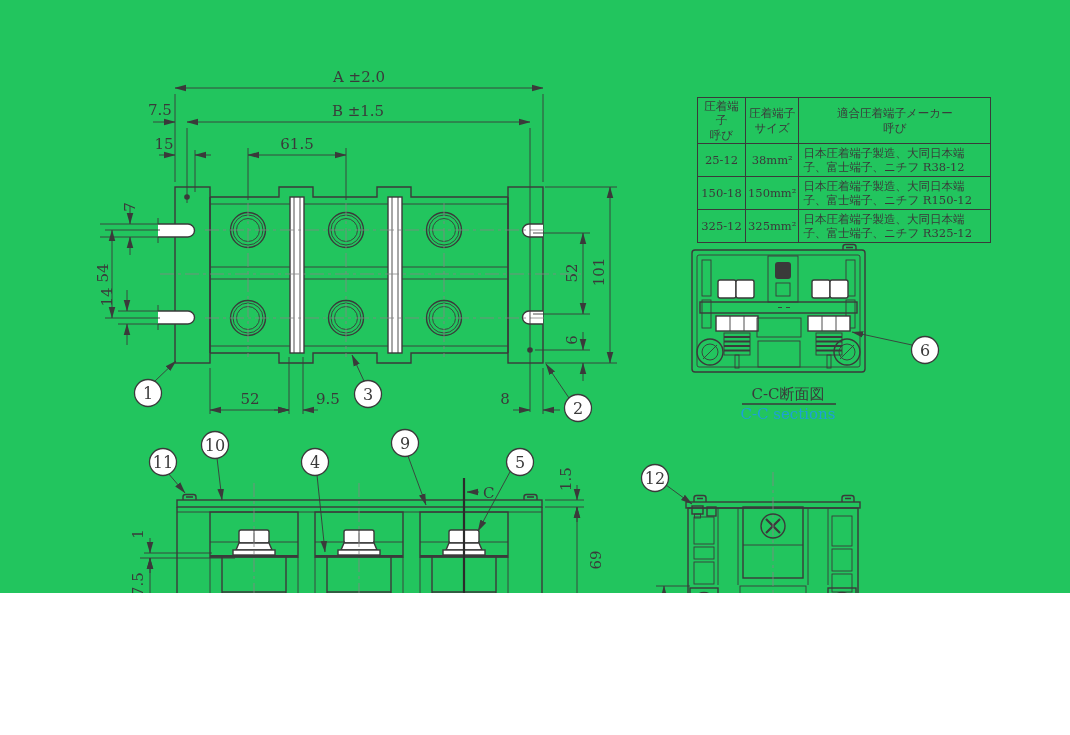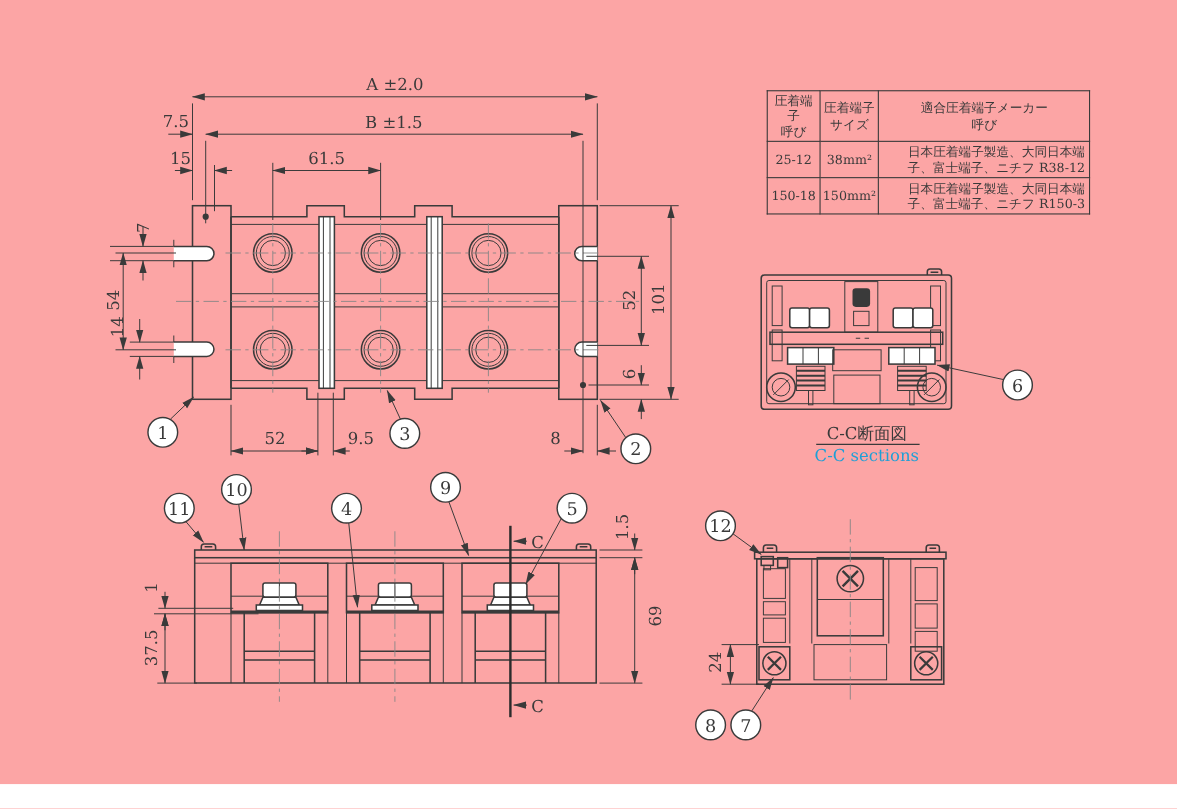--- a/index.html
+++ b/index.html
@@ -1,34 +1,34 @@
 <!DOCTYPE html>
 <html><head>
 <meta charset="utf-8">
 <style>
   html,body{margin:0;padding:0;background:#fff;}
-  .page{position:relative;width:1070px;height:713px;background:#fca5a5;overflow:hidden;
+  .page{position:relative;width:1070px;height:593px;background:#22c55e;overflow:hidden;
         font-family:"DejaVu Serif","Liberation Serif",serif;}
   .page svg{position:absolute;left:0;top:0;}
   svg text{font-family:"DejaVu Serif","Liberation Serif",serif;font-size:15px;fill:#3a3a3a;}
   .ol{fill:none;stroke:#3a3a3a;stroke-width:1.4;}
   .ol2{fill:#ffffff;stroke:#3a3a3a;stroke-width:1.4;}
   .tl{fill:none;stroke:#3a3a3a;stroke-width:0.9;}
   .th2{fill:none;stroke:#3a3a3a;stroke-width:1.8;}
   .cl{fill:none;stroke:#858585;stroke-width:0.8;stroke-dasharray:14 4 3 4;}
   .dim{fill:none;stroke:#3a3a3a;stroke-width:0.9;}
   .dk{fill:#3a3a3a;stroke:none;}
   .callout circle{fill:#fff;stroke:#3a3a3a;stroke-width:1.3;}
   .callout text{text-anchor:middle;font-size:16px;}
-  .spec-table{position:absolute;left:697px;top:82px;border-collapse:collapse;
+  .spec-table{position:absolute;left:697px;top:97px;border-collapse:collapse;
               font-size:11.5px;color:#3a3a3a;table-layout:fixed;}
   .spec-table th,.spec-table td{border:1.4px solid #3a3a3a;font-weight:normal;
               padding:1px 2px;text-align:center;vertical-align:middle;
               white-space:pre-line;line-height:1.25;}
-  .spec-table td.maker{text-align:right;padding:1px 4px;margin-left:20px;}
+  .spec-table td.maker{text-align:left;padding:1px 4px;margin-left:20px;}
 </style>
 </head>
 <body>
 
 <div class="page">
 
 <svg width="1070" height="735" viewBox="0 0 1070 735">
   <defs>
     <marker id="ar" viewBox="0 0 12 8" refX="11.5" refY="4" markerWidth="13" markerHeight="9" orient="auto-start-reverse">
       <path d="M0,0.6 L12,4 L0,7.4 Z" fill="#3a3a3a"></path>
@@ -392,18 +392,23 @@
 呼び</th>
     </tr>
     <tr style="height:33px">
       <td>25-12</td>
       <td>38mm²</td>
       <td class="maker">日本圧着端子製造、大同日本端子、富士端子、ニチフ R38-12</td>
     </tr>
     <tr style="height:33px">
       <td>150-18</td>
       <td>150mm²</td>
-      <td class="maker">日本圧着端子製造、大同日本端子、富士端子、ニチフ R150-3</td>
+      <td class="maker">日本圧着端子製造、大同日本端子、富士端子、ニチフ R150-12</td>
+    </tr>
+    <tr style="height:33px">
+      <td>325-12</td>
+      <td>325mm²</td>
+      <td class="maker">日本圧着端子製造、大同日本端子、富士端子、ニチフ R325-12</td>
     </tr>
   </tbody>
 </table>
 
 </div>
 
 </body></html>

